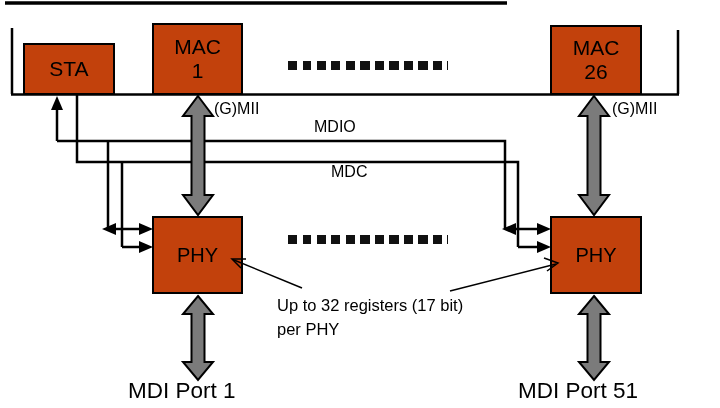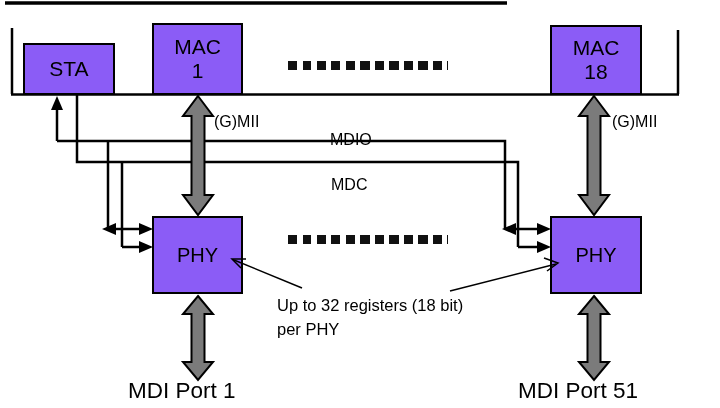--- a/index.html
+++ b/index.html
@@ -2,33 +2,33 @@
 <html><head>
 <meta charset="utf-8">
 <style>
   html,body{margin:0;padding:0;background:#ffffff;}
   .canvas{
     position:relative;width:720px;height:408px;background:#ffffff;overflow:hidden;
     font-family:"Liberation Sans","DejaVu Sans",sans-serif;color:#000;
   }
   .layer{position:absolute;left:0;top:0;width:720px;height:408px;}
   .box{
-    position:absolute;background:#8b5cf6;border:2px solid #000;box-sizing:border-box;
+    position:absolute;background:#c2410c;border:2px solid #000;box-sizing:border-box;
     display:flex;flex-direction:column;align-items:center;justify-content:center;
     font-size:21px;line-height:24px;text-align:center;
   }
   .box-sta{left:23px;top:43px;width:92px;height:52px;}
   .box-mac1{left:152px;top:23px;width:91px;height:72px;}
   .box-mac32{left:550px;top:25px;width:92px;height:70px;}
   .box-phy1{left:152px;top:216px;width:91px;height:78px;font-size:20px;}
   .box-phy32{left:550px;top:216px;width:92px;height:78px;font-size:20px;}
-  .lbl{position:absolute;font-size:16px;line-height:18px;white-space:nowrap;margin-top:13px;}
+  .lbl{position:absolute;font-size:16px;line-height:18px;white-space:nowrap;}
   .lbl-gmii-l{left:214px;top:100px;}
   .lbl-gmii-r{left:612px;top:100px;}
-  .lbl-mdio{left:330px;top:118px;}
+  .lbl-mdio{left:314px;top:118px;}
   .lbl-mdc{left:331px;top:163px;text-align:center;}
   .annotation{position:absolute;left:277px;top:293px;font-size:16.5px;line-height:24px;}
   .port-label{position:absolute;top:378px;font-size:22.5px;font-weight:400;white-space:nowrap;}
   .port-1{left:128px;width:120px;}
   .port-32{left:518px;width:140px;}
   .dots{
     position:absolute;left:288px;width:160px;height:9px;
     background:repeating-linear-gradient(90deg,#111 0 9px,transparent 9px 14.5px);
   }
   .dots-top{top:61px;}
@@ -45,21 +45,21 @@
 
   <div class="box box-sta">
     <span>STA</span>
   </div>
   <div class="box box-mac1">
     <span>MAC</span>
     <span>1</span>
   </div>
   <div class="box box-mac32">
     <span>MAC</span>
-    <span>18</span>
+    <span>26</span>
   </div>
   <div class="box box-phy1">
     <span>PHY</span>
   </div>
   <div class="box box-phy32">
     <span>PHY</span>
   </div>
 
   <svg class="layer" viewBox="0 0 720 408">
 
@@ -98,20 +98,20 @@
     <path d="M450,291 L556,264" stroke="#000" stroke-width="1.5" fill="none"></path>
     <path d="M544,258 L558,263 L547,271" stroke="#000" stroke-width="1.5" fill="none"></path>
   </svg>
 
   <div class="lbl lbl-gmii-l">(G)MII</div>
   <div class="lbl lbl-gmii-r">(G)MII</div>
   <div class="lbl lbl-mdio">MDIO</div>
   <div class="lbl lbl-mdc">MDC</div>
 
   <div class="annotation">
-    <div>Up to 32 registers (18 bit)</div>
+    <div>Up to 32 registers (17 bit)</div>
     <div>per PHY</div>
   </div>
 
   <div class="port-label port-1">MDI Port 1</div>
   <div class="port-label port-32">MDI Port 51</div>
 
 </div>
 
 </body></html>

